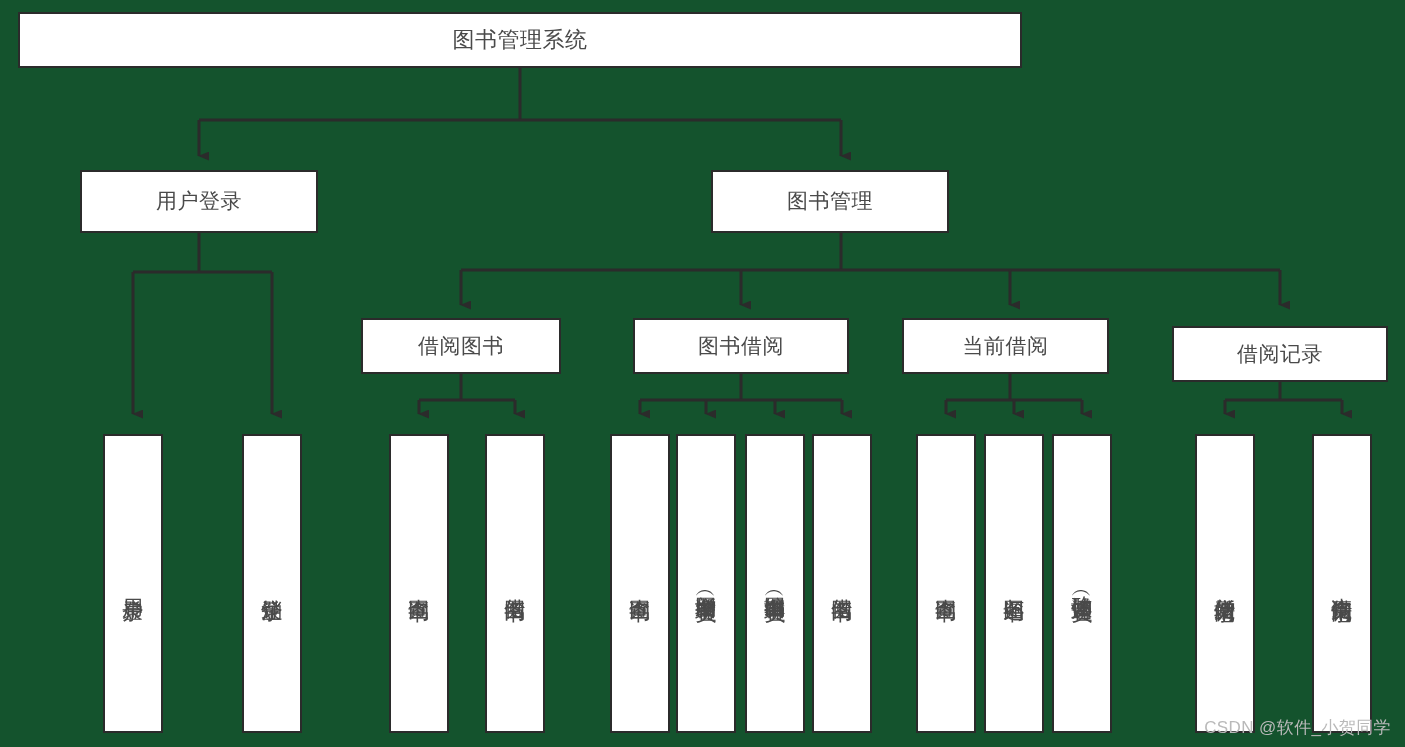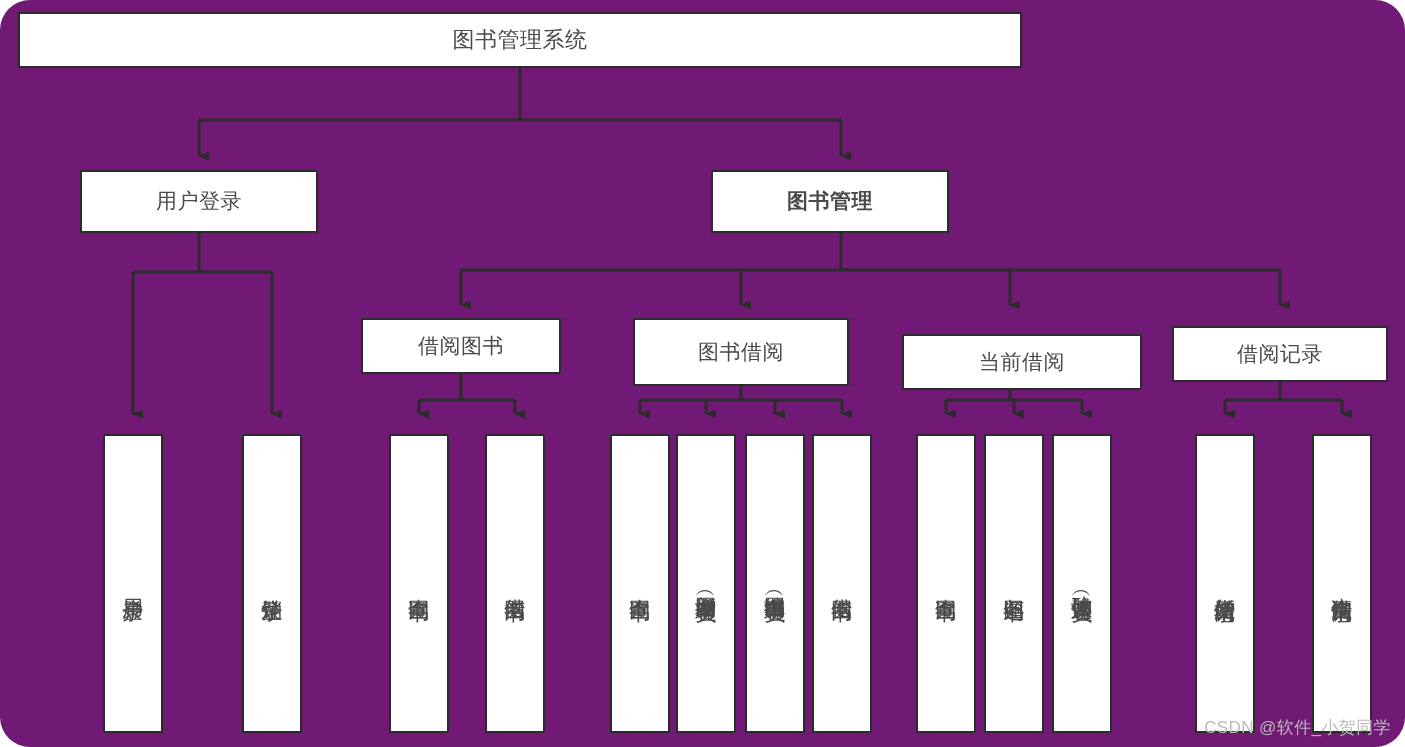--- a/index.html
+++ b/index.html
@@ -8,23 +8,22 @@
     padding: 0;
     background: #ffffff;
   }
   body {
     font-family: "Liberation Sans", "DejaVu Sans", sans-serif;
   }
   #diagram-canvas {
     position: relative;
     width: 1405px;
     height: 747px;
-    background: #701a75;
+    background: #14532d;
     overflow: hidden;
-    border-radius: 30px;
   }
   #edges-layer {
     position: absolute;
     left: 0;
     top: 0;
     width: 1405px;
     height: 747px;
     pointer-events: none;
   }
   .node {
@@ -130,31 +129,31 @@
     </g>
   </svg>
 
   <div class="node root horizontal" style="left:18px; top:12px; width:1004px; height:56px;">
     <span class="node-label">图书管理系统</span>
   </div>
 
   <div class="node horizontal" style="left:80px; top:170px; width:238px; height:63px;">
     <span class="node-label">用户登录</span>
   </div>
-  <div class="node horizontal" style="left:711px; top:170px; width:238px; height:63px;font-weight:bold;">
+  <div class="node horizontal" style="left:711px; top:170px; width:238px; height:63px;">
     <span class="node-label">图书管理</span>
   </div>
 
   <div class="node horizontal" style="left:361px; top:318px; width:200px; height:56px;">
     <span class="node-label">借阅图书</span>
   </div>
-  <div class="node horizontal" style="left:633px; top:318px; width:216px; height:68px;">
+  <div class="node horizontal" style="left:633px; top:318px; width:216px; height:56px;">
     <span class="node-label">图书借阅</span>
   </div>
-  <div class="node horizontal" style="left:902px; top:318px; width:240px; height:56px;margin-top:16px;">
+  <div class="node horizontal" style="left:902px; top:318px; width:207px; height:56px;">
     <span class="node-label">当前借阅</span>
   </div>
   <div class="node horizontal" style="left:1172px; top:318px; width:216px; height:56px;margin-top:8px;">
     <span class="node-label">借阅记录</span>
   </div>
 
   <div class="node vertical" style="left:103px; top:434px; width:60px; height:299px;">
     <span class="node-label">用户登录</span>
   </div>
   <div class="node vertical" style="left:242px; top:434px; width:60px; height:299px;">

